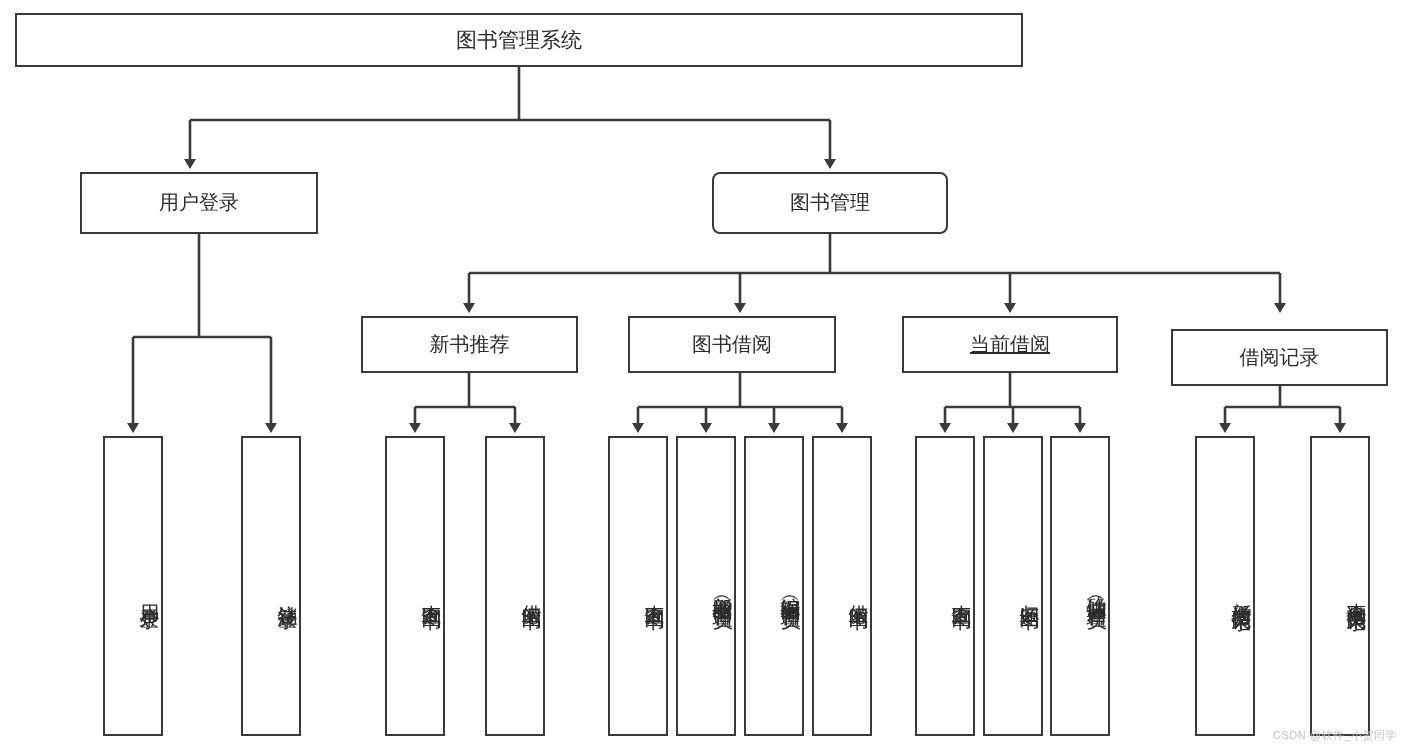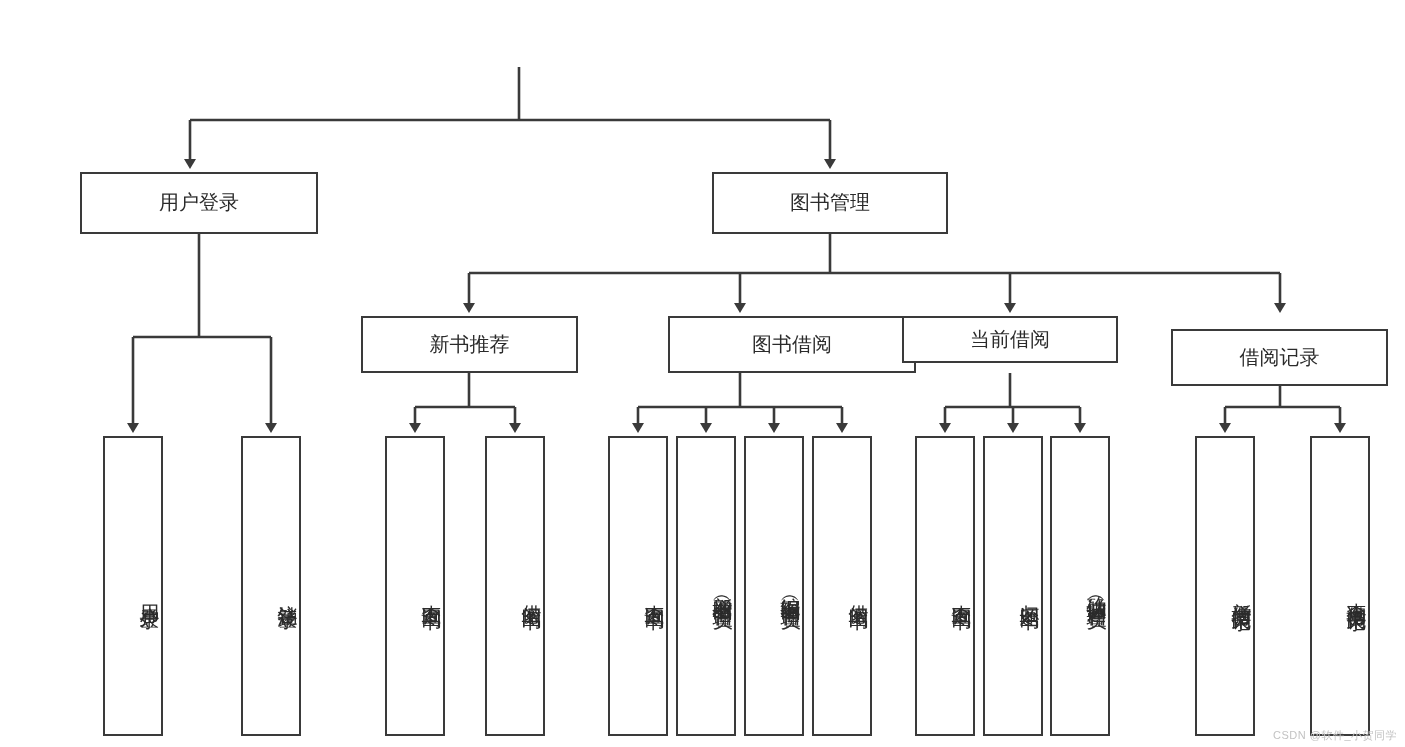--- a/index.html
+++ b/index.html
@@ -103,30 +103,31 @@
       <path d="M1013,407 L1013,424" marker-end="url(#arrow)"></path>
       <path d="M1080,407 L1080,424" marker-end="url(#arrow)"></path>
 
       <path d="M1280,374 L1280,407"></path>
       <path d="M1225,407 L1340,407"></path>
       <path d="M1225,407 L1225,424" marker-end="url(#arrow)"></path>
       <path d="M1340,407 L1340,424" marker-end="url(#arrow)"></path>
     </g>
   </svg>
 
+  <div class="node root" style="left:15px;top:13px;width:1008px;height:54px;">图书管理系统</div>
 
   <div class="node lvl1" style="left:80px;top:172px;width:238px;height:62px;">用户登录</div>
 
-  <div class="node lvl1" style="left:712px;top:172px;width:236px;height:62px;">图书管理</div>
+  <div class="node lvl1" style="left:712px;top:172px;width:236px;height:62px;border-radius:8px;">图书管理</div>
 
   <div class="node lvl2" style="left:361px;top:316px;width:217px;height:57px;">新书推荐</div>
 
-  <div class="node lvl2" style="left:668px;top:316px;width:248px;height:57px;">图书借阅</div>
+  <div class="node lvl2" style="left:628px;top:316px;width:208px;height:57px;">图书借阅</div>
 
-  <div class="node lvl2" style="left:902px;top:316px;width:216px;height:47px;">当前借阅</div>
+  <div class="node lvl2" style="left:902px;top:316px;width:216px;height:57px;text-decoration:underline;">当前借阅</div>
 
   <div class="node lvl2" style="left:1171px;top:317px;width:217px;height:57px;margin-top:12px;">借阅记录</div>
 
   <div class="node leaf" style="left:103px;top:436px;width:60px;height:300px;">用户登录</div>
 
   <div class="node leaf" style="left:241px;top:436px;width:60px;height:300px;">注销登录</div>
 
   <div class="node leaf" style="left:385px;top:436px;width:60px;height:300px;">查询图书</div>
 
   <div class="node leaf" style="left:485px;top:436px;width:60px;height:300px;">借阅图书</div>

